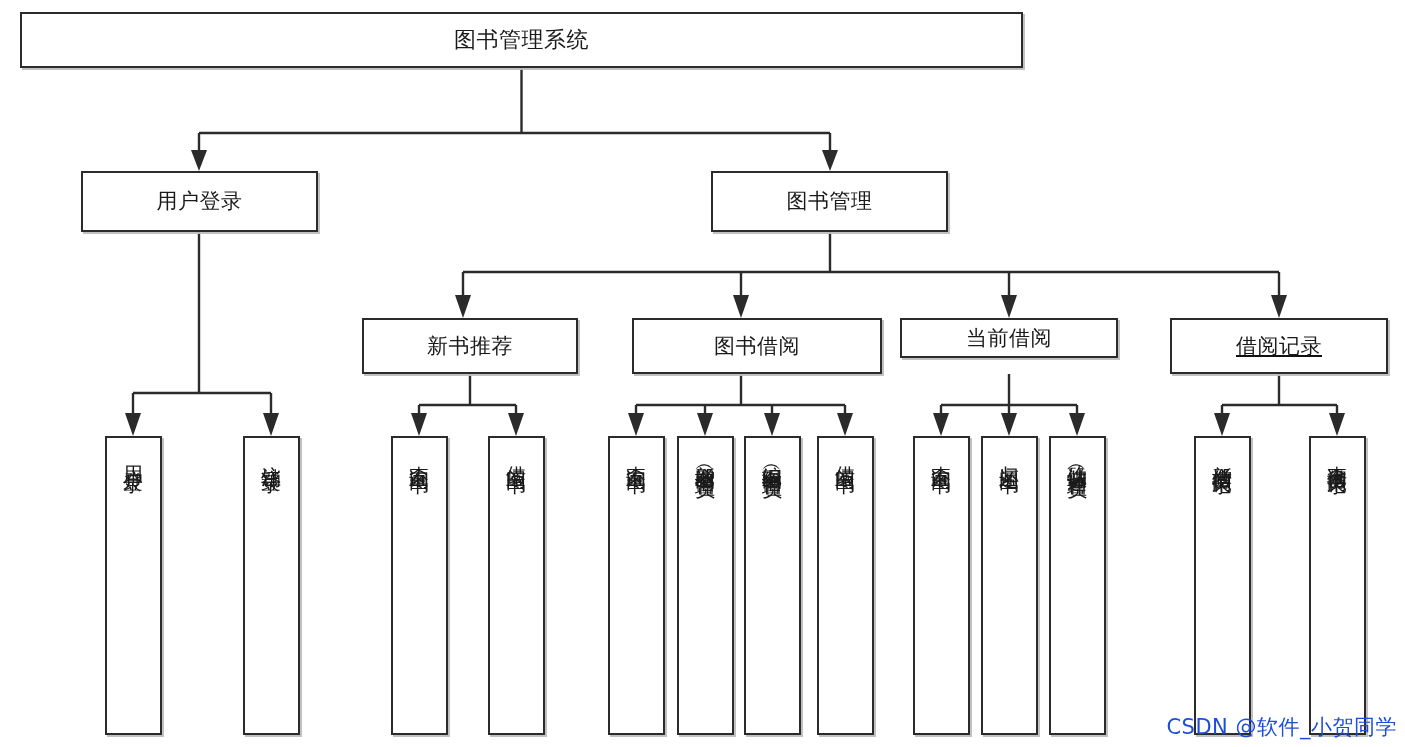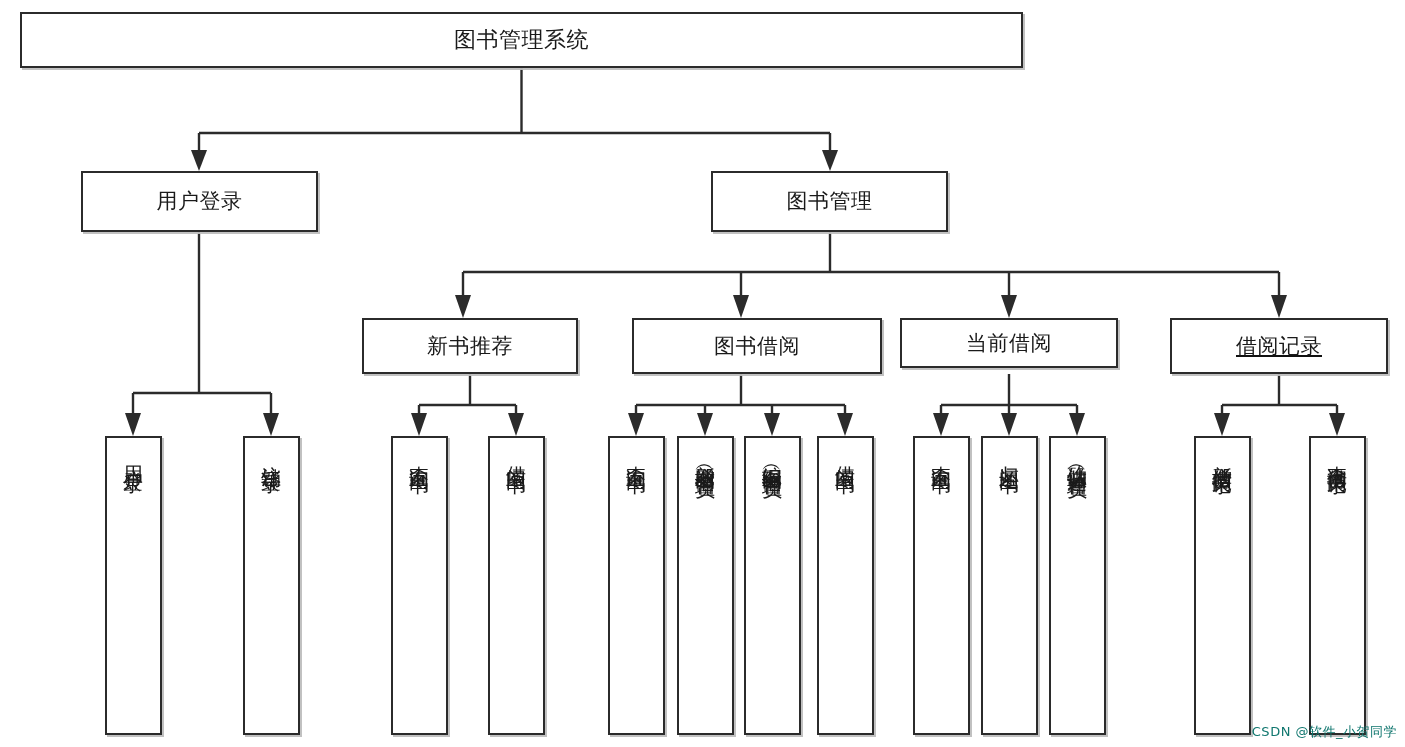--- a/index.html
+++ b/index.html
@@ -70,22 +70,22 @@
     color:#1a1a1a;
   }
   
   .node.leaf.tall .label{ letter-spacing:2px; }
 
   
   #watermark{
     position:absolute;
     right:8px;
     bottom:6px;
-    font-size:13px;
-    color:#0f766e;
+    font-size:21px;
+    color:#1d4ed8;
     letter-spacing:0.5px;
     z-index:6;
     user-select:none;
     white-space:nowrap;
   }
 </style>
 </head>
 <body>
 
 <div id="canvas">
@@ -171,21 +171,21 @@
   </div>
 
   <div class="node lvl2" style="left:711px; top:171px; width:237px; height:61px;">
     <span class="label">图书管理</span>
   </div>
 
   <div class="node lvl3" style="left:632px; top:318px; width:250px; height:56px;">
     <span class="label">图书借阅</span>
   </div>
 
-  <div class="node lvl3" style="left:900px; top:318px; width:218px; height:50px;">
+  <div class="node lvl3" style="left:900px; top:318px; width:218px; height:40px;">
     <span class="label">当前借阅</span>
   </div>
 
   <div class="node lvl3" style="left:1170px; top:318px; width:218px; height:56px;text-decoration:underline;">
     <span class="label">借阅记录</span>
   </div>
 
   <div class="node leaf" style="left:105px; top:436px; width:57px; height:299px;">
     <span class="label">用户登录</span>
   </div>

